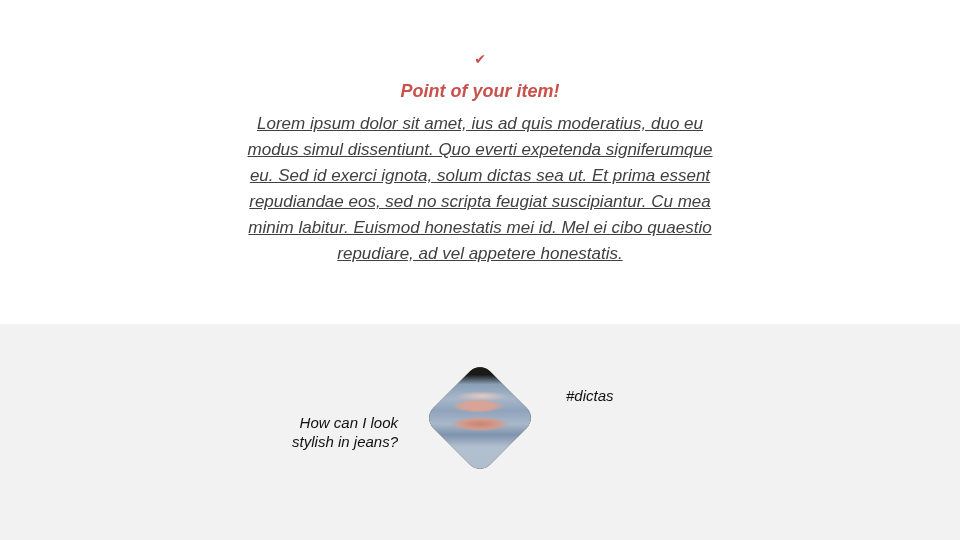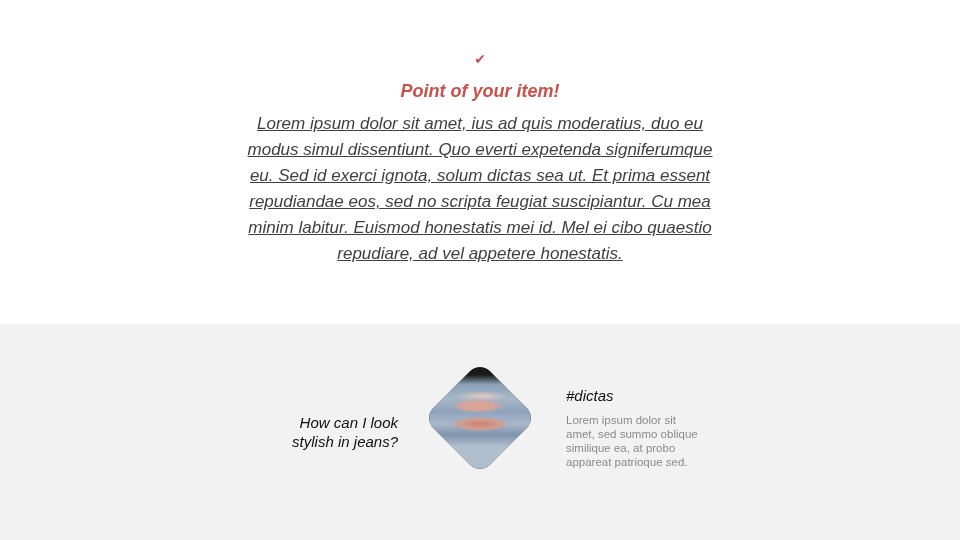--- a/index.html
+++ b/index.html
@@ -126,14 +126,13 @@
 
   <div class="question">How can I look stylish in jeans?</div>
 
   <div class="diamond-wrap" title="Ripped jeans close-up">
     <div class="diamond">
       <div class="diamond-inner"></div>
     </div>
   </div>
 
   <div class="tag">#dictas</div>
-  <div class="desc">Lorem ipsum dolor sit amet, sed summo oblique similique ea, at probo appareat patrioque sed.</div>
 </div>
 
 </body></html>

